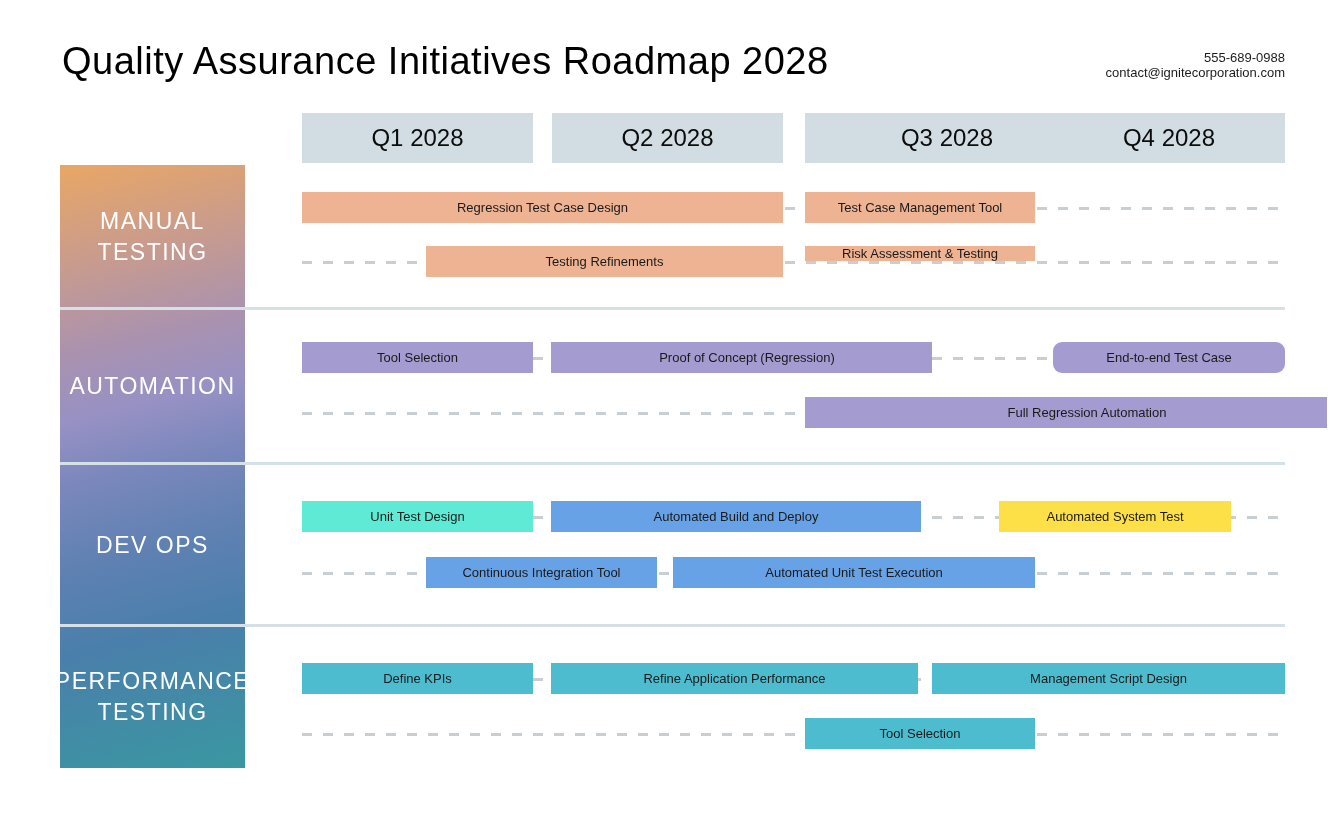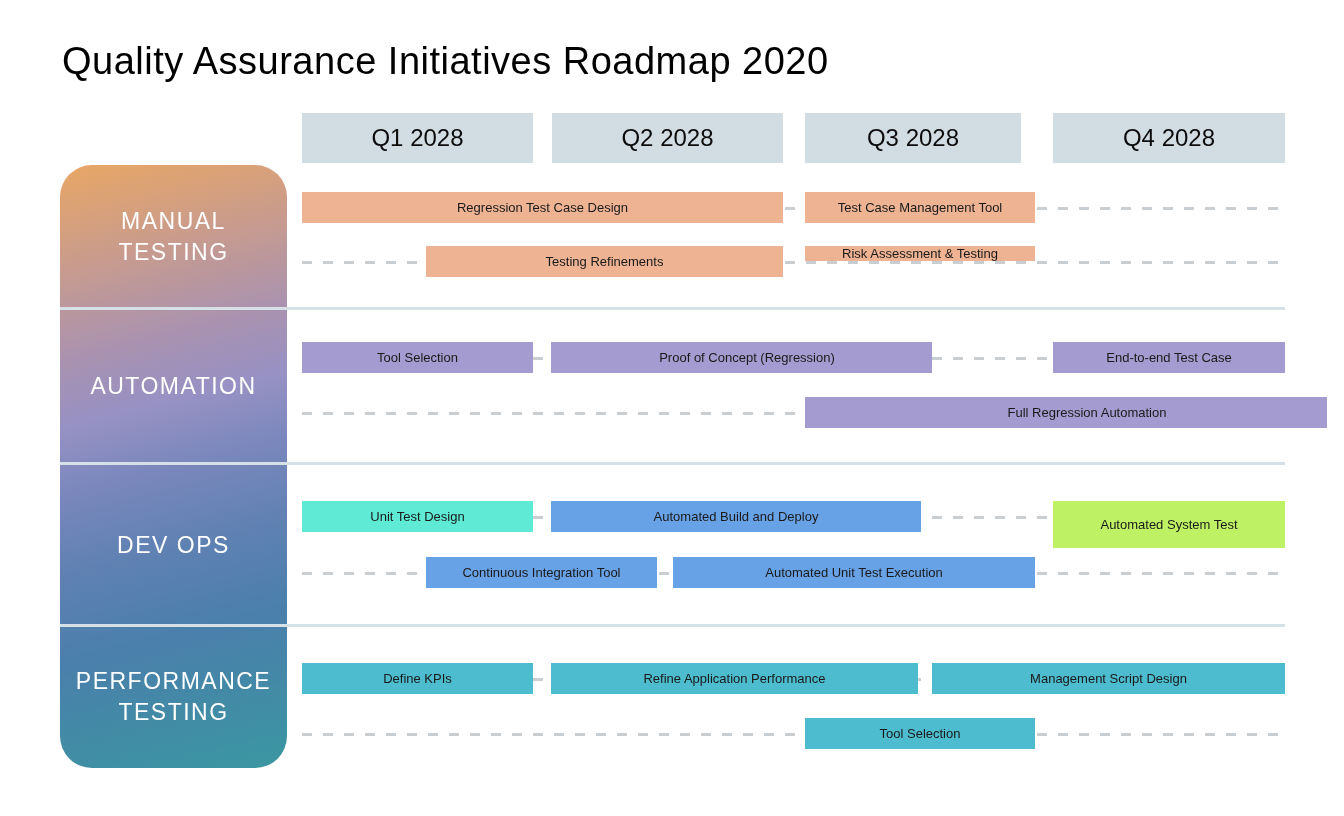--- a/index.html
+++ b/index.html
@@ -1,65 +1,69 @@
 <!DOCTYPE html>
 <html><head>
 <meta charset="utf-8">
 <style>
   html,body{margin:0;padding:0;background:#ffffff;}
   .page{position:relative;width:1344px;height:816px;background:#ffffff;font-family:"Liberation Sans",sans-serif;overflow:hidden;}
   .title{position:absolute;left:62px;top:40px;margin:0;font-size:38px;font-weight:500;color:#000;white-space:nowrap;letter-spacing:0.5px;}
   .contact{position:absolute;top:50px;right:59px;text-align:right;font-size:13px;line-height:15px;color:#1c1c1c;}
   .quarter{position:absolute;top:113px;height:50px;background:#d2dde3;display:flex;align-items:center;justify-content:center;font-size:24px;font-weight:500;color:#0c0c0c;white-space:nowrap;}
-  .sidebar{position:absolute;left:60px;top:165px;width:227px;height:603px;
-    background:linear-gradient(166deg,#e9a765 0%,#c89b8e 16%,#a992b0 30%,#9791c4 40%,#7a87bc 50%,#5e81b2 63%,#4a7fab 76%,#3a97a1 100%);border-radius:32px;}
+  .sidebar{position:absolute;left:60px;top:165px;width:185px;height:603px;
+    background:linear-gradient(166deg,#e9a765 0%,#c89b8e 16%,#a992b0 30%,#9791c4 40%,#7a87bc 50%,#5e81b2 63%,#4a7fab 76%,#3a97a1 100%);}
   .side-label{position:absolute;left:0;width:100%;display:flex;align-items:center;justify-content:center;
     color:#ffffff;font-size:23px;letter-spacing:1.5px;line-height:31px;text-align:center;white-space:pre-line;font-weight:400;}
   .lane-dash{position:absolute;height:3px;
     background-image:repeating-linear-gradient(90deg,#c9ced2 0,#c9ced2 10px,transparent 10px,transparent 21px);}
   .task-bar{position:absolute;height:31px;display:flex;align-items:center;justify-content:center;
     font-size:13px;color:#1a1a1a;white-space:nowrap;}
   .row-divider{position:absolute;left:60px;width:1225px;height:3px;background:#d6e0e7;}
 </style>
 </head>
 <body>
 
 <div class="page">
-  <h1 class="title">Quality Assurance Initiatives Roadmap 2020</h1>
+  <h1 class="title">Quality Assurance Initiatives Roadmap 2028</h1>
+  <div class="contact">
+    <div>555-689-0988</div>
+    <div>contact@ignitecorporation.com</div>
+  </div>
   <div id="quarters">
       <div class="quarter" style="left: 302px; width: 231px;">Q1 2028</div>
       <div class="quarter" style="left: 552px; width: 231px;">Q2 2028</div>
-      <div class="quarter" style="left: 805px; width: 216px;">Q3 2028</div>
+      <div class="quarter" style="left: 805px; width: 244px; padding-left: 20px;">Q3 2028</div>
       <div class="quarter" style="left: 1053px; width: 232px;">Q4 2028</div>
     </div>
   <div class="sidebar" id="sidebar">
       <div class="side-label" style="top: 0px; height: 144px;">MANUAL
 TESTING</div>
       <div class="side-label" style="top: 299px; height: 162px;">DEV OPS</div>
       <div class="side-label" style="top: 144px; height: 155px;">AUTOMATION</div>
       <div class="side-label" style="top: 461px; height: 142px;">PERFORMANCE
 TESTING</div>
     </div>
   <div id="chart">
       <div class="lane-dash" style="top: 207px; left: 302px; width: 983px;"></div>
       <div class="task-bar" style="top: 192px; left: 302px; width: 481px; height: 31px; background: rgb(237, 179, 147);">Regression Test Case Design</div>
       <div class="task-bar" style="top: 192px; left: 805px; width: 230px; height: 31px; background: rgb(237, 179, 147);">Test Case Management Tool</div>
       <div class="lane-dash" style="top: 261px; left: 302px; width: 983px;"></div>
       <div class="task-bar" style="top: 246px; left: 426px; width: 357px; height: 31px; background: rgb(237, 179, 147);">Testing Refinements</div>
       <div class="task-bar" style="top: 246px; left: 805px; width: 230px; height: 15px; background: rgb(237, 179, 147);">Risk Assessment &amp; Testing</div>
       <div class="lane-dash" style="top: 357px; left: 302px; width: 983px;"></div>
       <div class="task-bar" style="top: 342px; left: 302px; width: 231px; height: 31px; background: rgb(164, 156, 208);">Tool Selection</div>
       <div class="task-bar" style="top: 342px; left: 551px; width: 370px; height: 31px; background: rgb(164, 156, 208); padding-left: 11px;">Proof of Concept (Regression)</div>
-      <div class="task-bar" style="top: 342px; left: 1053px; width: 232px; height: 31px; background: rgb(164, 156, 208);">End-to-end Test Case</div>
+      <div class="task-bar" style="top: 342px; left: 1053px; width: 232px; height: 31px; background: rgb(164, 156, 208); border-radius: 9px;">End-to-end Test Case</div>
       <div class="lane-dash" style="top: 412px; left: 302px; width: 983px;"></div>
       <div class="task-bar" style="top: 397px; left: 805px; width: 480px; height: 31px; background: rgb(164, 156, 208); padding-left: 42px;">Full Regression Automation</div>
       <div class="lane-dash" style="top: 516px; left: 302px; width: 983px;"></div>
       <div class="task-bar" style="top: 501px; left: 302px; width: 231px; height: 31px; background: #5eead4;">Unit Test Design</div>
       <div class="task-bar" style="top: 501px; left: 551px; width: 370px; height: 31px; background: rgb(104, 162, 230);">Automated Build and Deploy</div>
-      <div class="task-bar" style="top: 501px; left: 1053px; width: 232px; height: 47px; background: #bef264;">Automated System Test</div>
+      <div class="task-bar" style="top: 501px; left: 999px; width: 232px; height: 31px; background: #fde047;">Automated System Test</div>
       <div class="lane-dash" style="top: 572px; left: 302px; width: 983px;"></div>
       <div class="task-bar" style="top: 557px; left: 426px; width: 231px; height: 31px; background: rgb(104, 162, 230);">Continuous Integration Tool</div>
       <div class="task-bar" style="top: 557px; left: 673px; width: 362px; height: 31px; background: rgb(104, 162, 230);">Automated Unit Test Execution</div>
       <div class="lane-dash" style="top: 678px; left: 302px; width: 983px;"></div>
       <div class="task-bar" style="top: 663px; left: 302px; width: 231px; height: 31px; background: rgb(77, 188, 206);">Define KPIs</div>
       <div class="task-bar" style="top: 663px; left: 551px; width: 367px; height: 31px; background: rgb(77, 188, 206);">Refine Application Performance</div>
       <div class="task-bar" style="top: 663px; left: 932px; width: 353px; height: 31px; background: rgb(77, 188, 206);">Management Script Design</div>
       <div class="lane-dash" style="top: 733px; left: 302px; width: 983px;"></div>
       <div class="task-bar" style="top: 718px; left: 805px; width: 230px; height: 31px; background: rgb(77, 188, 206);">Tool Selection</div>
       <div class="row-divider" style="top: 307px;"></div>

